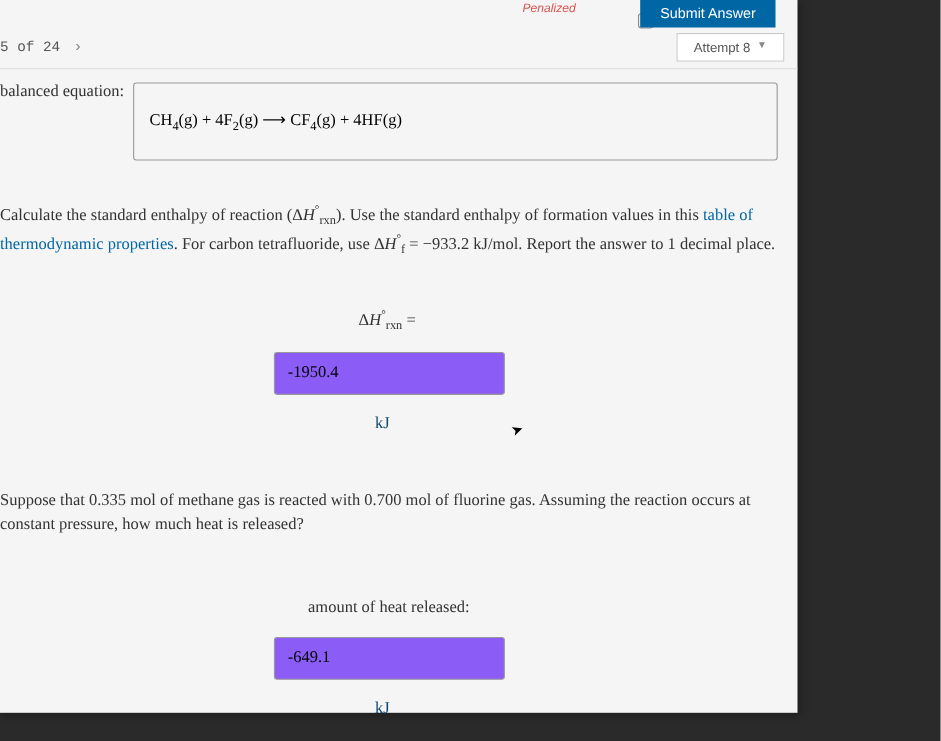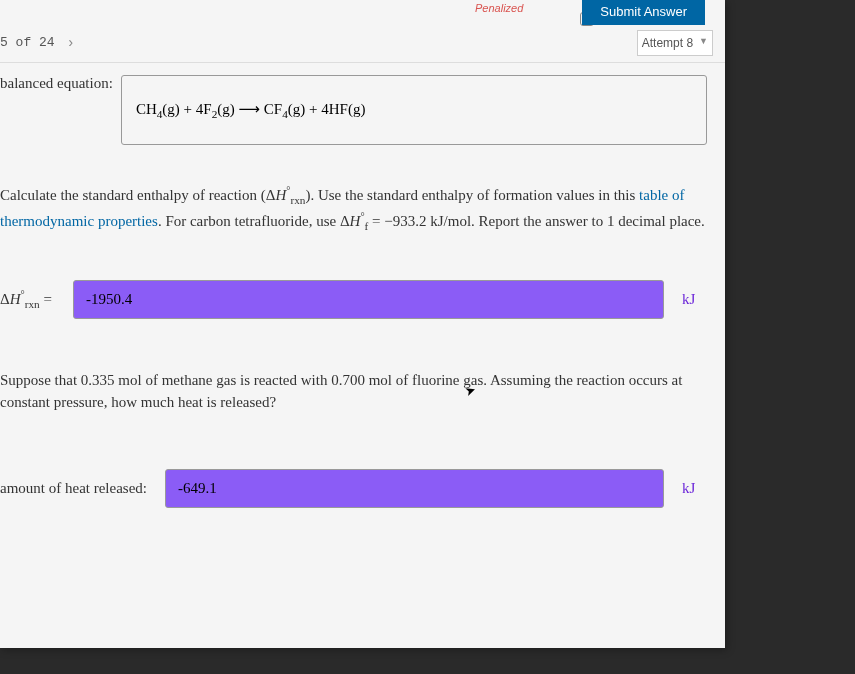--- a/index.html
+++ b/index.html
@@ -82,21 +82,21 @@
     }
     .chevron {
       color: #888;
       cursor: pointer;
       font-size: 14px;
       padding: 0 4px;
     }
     .attempt-btn {
       border: 1px solid #ccc;
       background: #fff;
-      padding: 5px 4px;
+      padding: 5px 15px;
       font-size: 12px;
       color: #555;
       font-family: Arial, sans-serif;
       display: flex;
       align-items: flex-start;
       gap: 6px;
       cursor: pointer;
     }
     .attempt-caret { font-size: 9px; color: #888; }
     .content {
@@ -126,20 +126,21 @@
       color: #333;
       line-height: 1.5;
       margin-bottom: 45px;
     }
     .link-text { color: #0066a4; }
     .answer-row {
       display: flex;
       align-items: center;
       gap: 18px;
       margin-bottom: 50px;
+      flex-direction: column;
     }
     .answer-label {
       font-size: 15px;
       color: #333;
       white-space: nowrap;
       min-width: 55px;
     }
     .answer-label-wide {
       font-size: 15px;
       color: #333;
@@ -149,21 +150,21 @@
       border: 1px solid #999;
       border-radius: 3px;
       padding: 10px 12px;
       font-size: 15px;
       flex: 1;
       background: #8b5cf6;
       font-family: inherit;
     }
     .unit {
       font-size: 15px;
-      color: #6d28d9;
+      color: #0c4a6e;
       min-width: 25px;
     }
     .question2 {
       font-size: 15px;
       color: #333;
       line-height: 1.5;
       margin-bottom: 55px;
     }
     .toolbar {
       display: flex;

